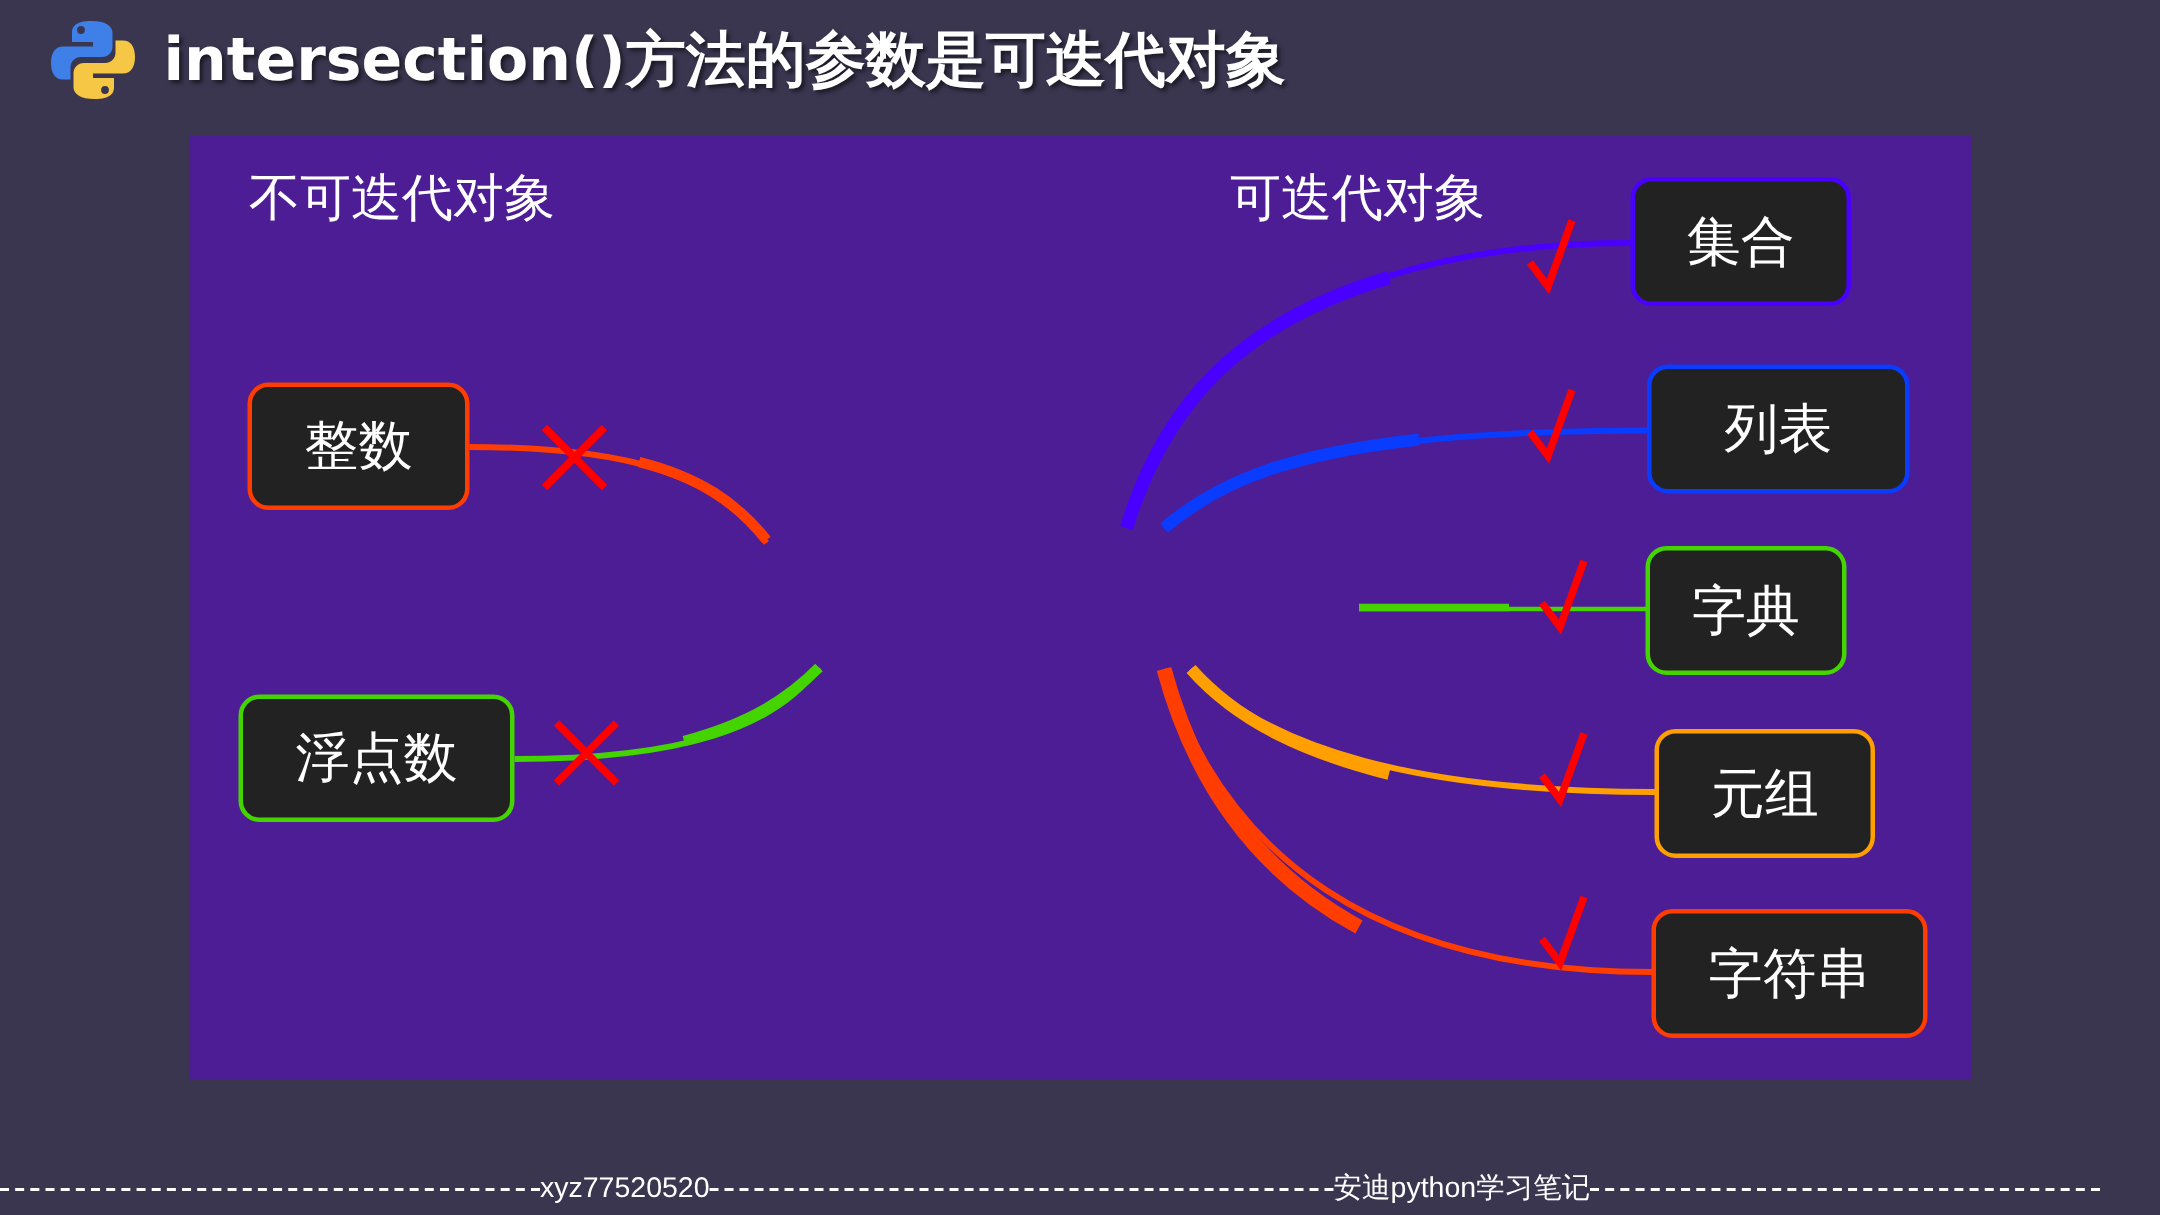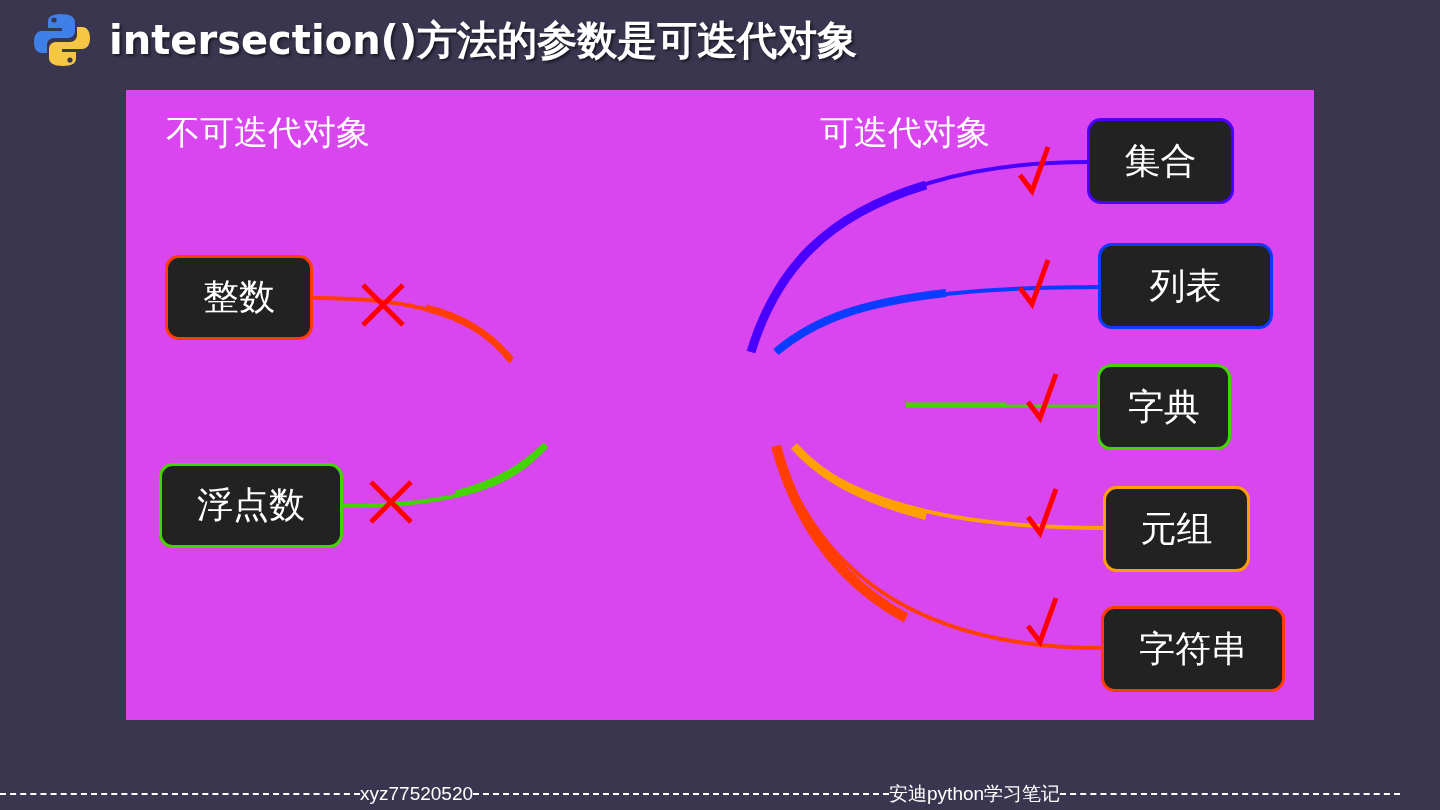--- a/index.html
+++ b/index.html
@@ -12,21 +12,21 @@
     .header { position: absolute; left: 0; top: 0; width: 1440px; height: 85px; margin-left: 22px; }
     .logo { position: absolute; left: 10px; top: 10px; width: 60px; height: 60px; }
     .title {
       position: absolute; left: 87px; top: 14px;
       font-size: 40px; font-weight: bold; color: #ffffff;
       text-shadow: 2px 2px 3px rgba(0,0,0,0.55);
       letter-spacing: 0px; white-space: nowrap; line-height: 52px;
     }
     .canvas {
       position: absolute; left: 126px; top: 90px;
-      width: 1188px; height: 630px; background: #d946ef;
+      width: 1188px; height: 630px; background: #4c1d95;
     }
     .canvas svg { position: absolute; left: 0; top: 0; }
     .group-label {
       position: absolute; color: #ffffff; font-size: 34px; line-height: 40px; white-space: nowrap;
     }
     .node {
       position: absolute; box-sizing: border-box;
       border: 3px solid; border-radius: 14px;
       display: flex; align-items: center; justify-content: center;
       color: #ffffff; font-size: 36px; font-family: "DejaVu Serif", "Liberation Serif", serif;

